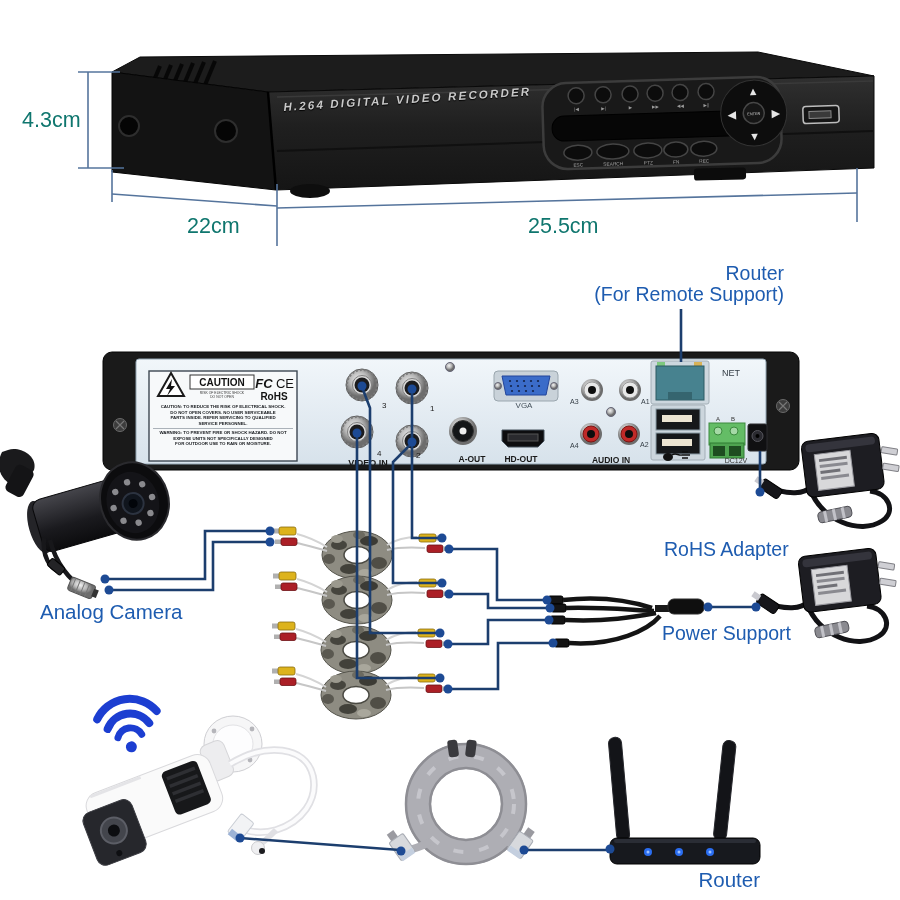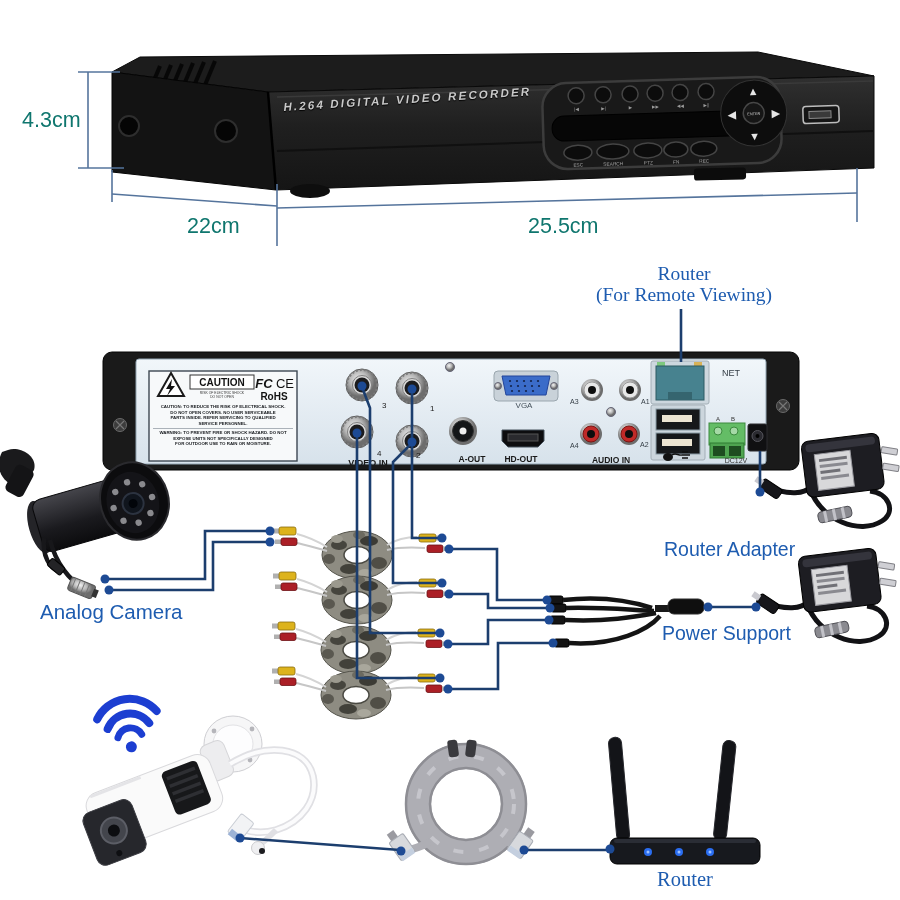--- a/index.html
+++ b/index.html
@@ -1,21 +1,21 @@
 <!DOCTYPE html>
 <html><head>
 <meta charset="utf-8">
 <style>
   html,body{margin:0;padding:0;background:#fff;}
   .canvas{position:relative;width:900px;height:900px;background:#ffffff;overflow:hidden;
           font-family:"Liberation Sans",sans-serif;}
   svg{position:absolute;left:0;top:0;font-family:"Liberation Sans",sans-serif;}
   .lbl{position:absolute;color:#1e5cb0;font-size:19.5px;z-index:6;white-space:nowrap;}
   .dim{font-size:21.5px;color:#0f766e;}
-  .ctr{text-align:center;white-space:normal;font-family:Liberation Serif, serif;}
+  .ctr{text-align:right;white-space:normal;}
   .brand{position:absolute;left:283px;top:101px;width:270px;z-index:6;
          transform:rotate(-3.6deg);transform-origin:left top;
          font-style:italic;font-weight:bold;font-size:11.5px;letter-spacing:2.2px;
          color:#c9c9c9;text-shadow:0 1px 1px #000;}
 </style>
 </head>
 <body>
 
 <div class="canvas">
 
@@ -519,21 +519,21 @@
 </svg>
 
 <div class="brand">H.264 DIGITAL VIDEO RECORDER</div>
 
 <div class="lbl dim" style="left:22px;top:108px;">4.3cm</div>
 <div class="lbl dim" style="left:148px;top:214px;margin-left:39px;">22cm</div>
 <div class="lbl dim" style="left:528px;top:214px;text-align:center;">25.5cm</div>
 
 <div class="lbl ctr" style="left:584px;top:263px;width:200px;line-height:21px;">
   <span>Router</span><br>
-  <span>(For Remote Viewing)</span>
+  <span>(For Remote Support)</span>
 </div>
 
 <div class="lbl" style="left:40px;top:600px;font-size:20.5px;">Analog Camera</div>
-<div class="lbl" style="left:664px;top:538px;">Router Adapter</div>
+<div class="lbl" style="left:664px;top:538px;">RoHS Adapter</div>
 <div class="lbl" style="left:662px;top:622px;">Power Support</div>
 <div class="lbl ctr" style="left:610px;top:868px;width:150px;font-size:20.5px;">Router</div>
 
 </div>
 
 </body></html>

